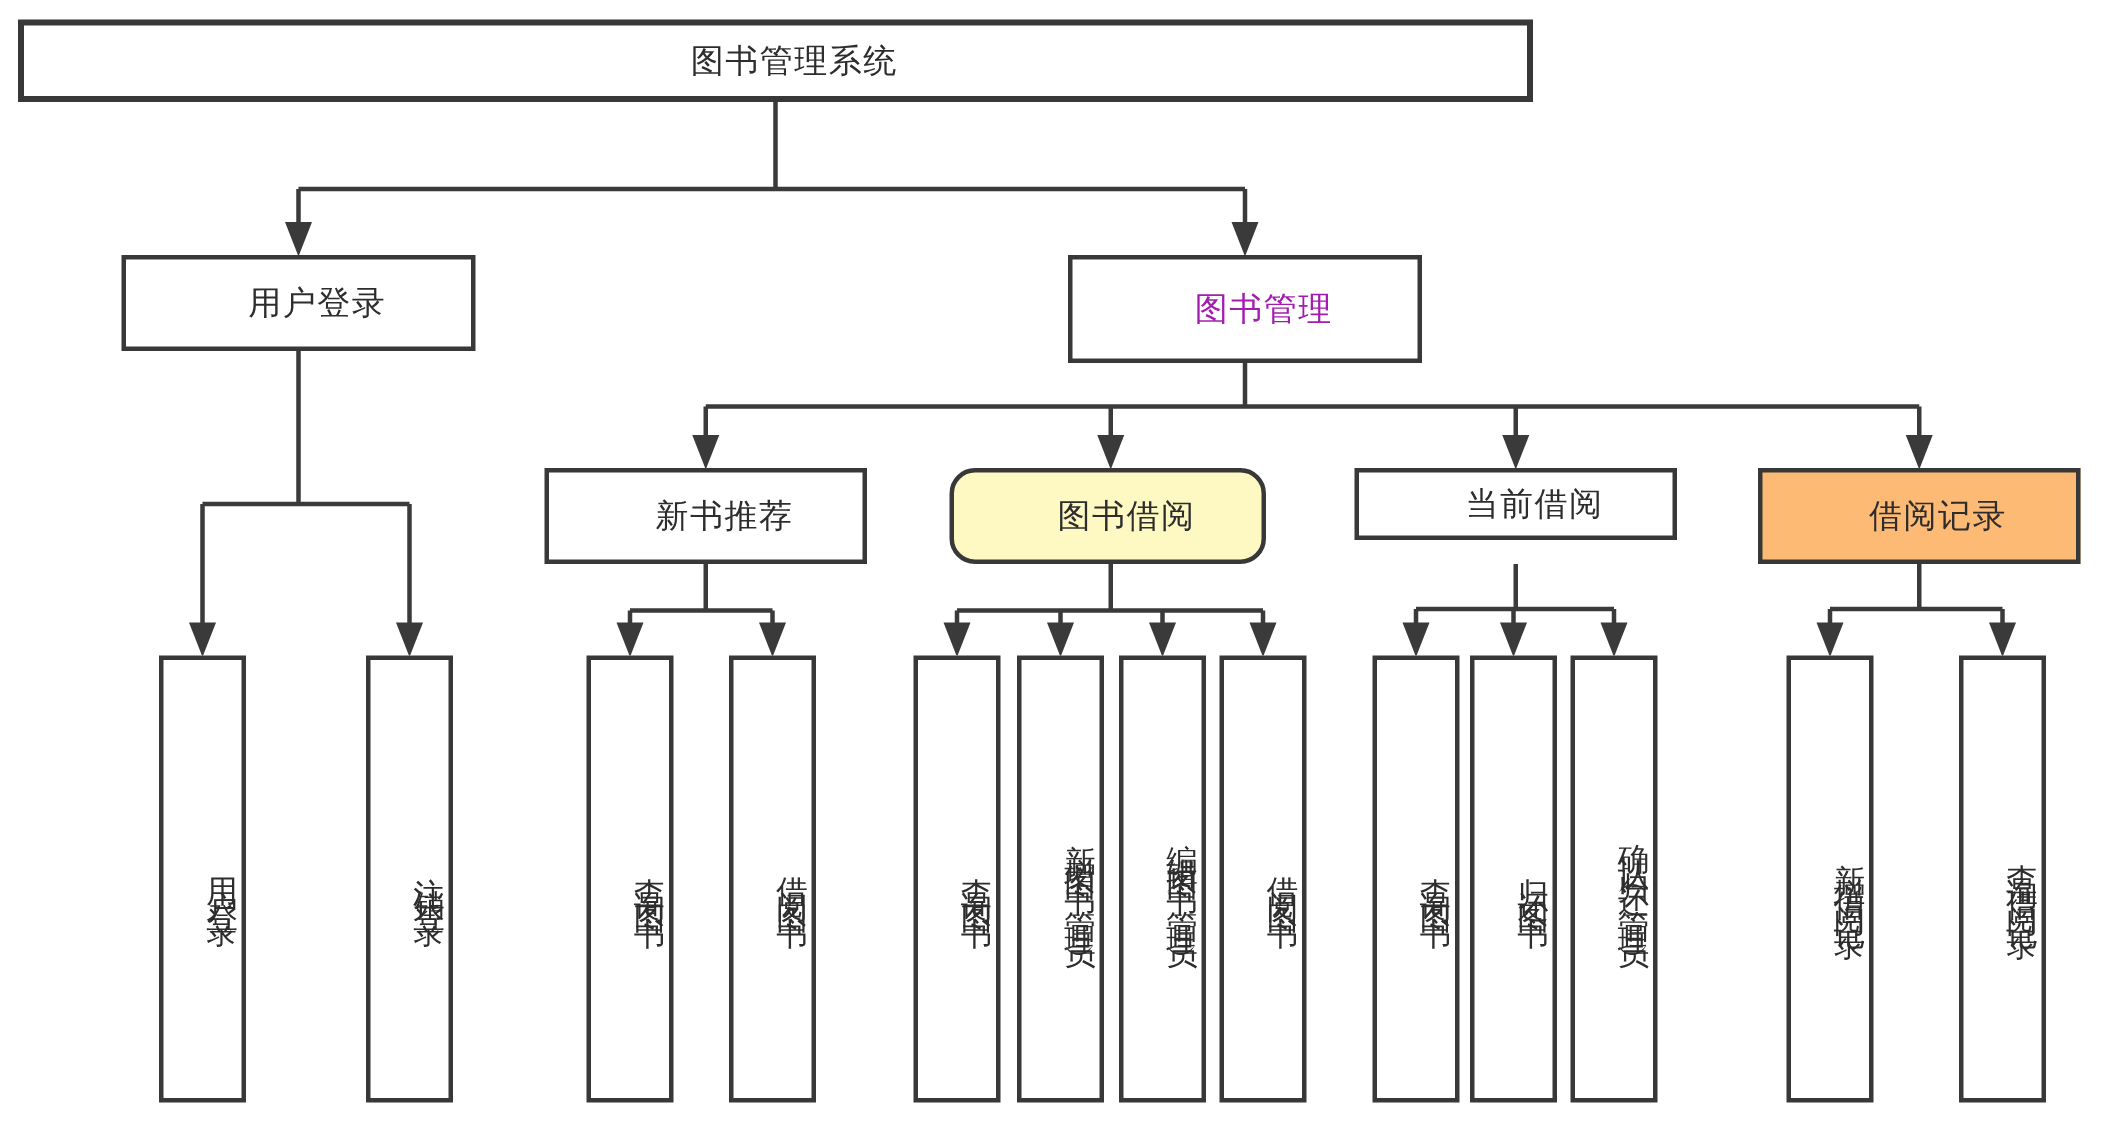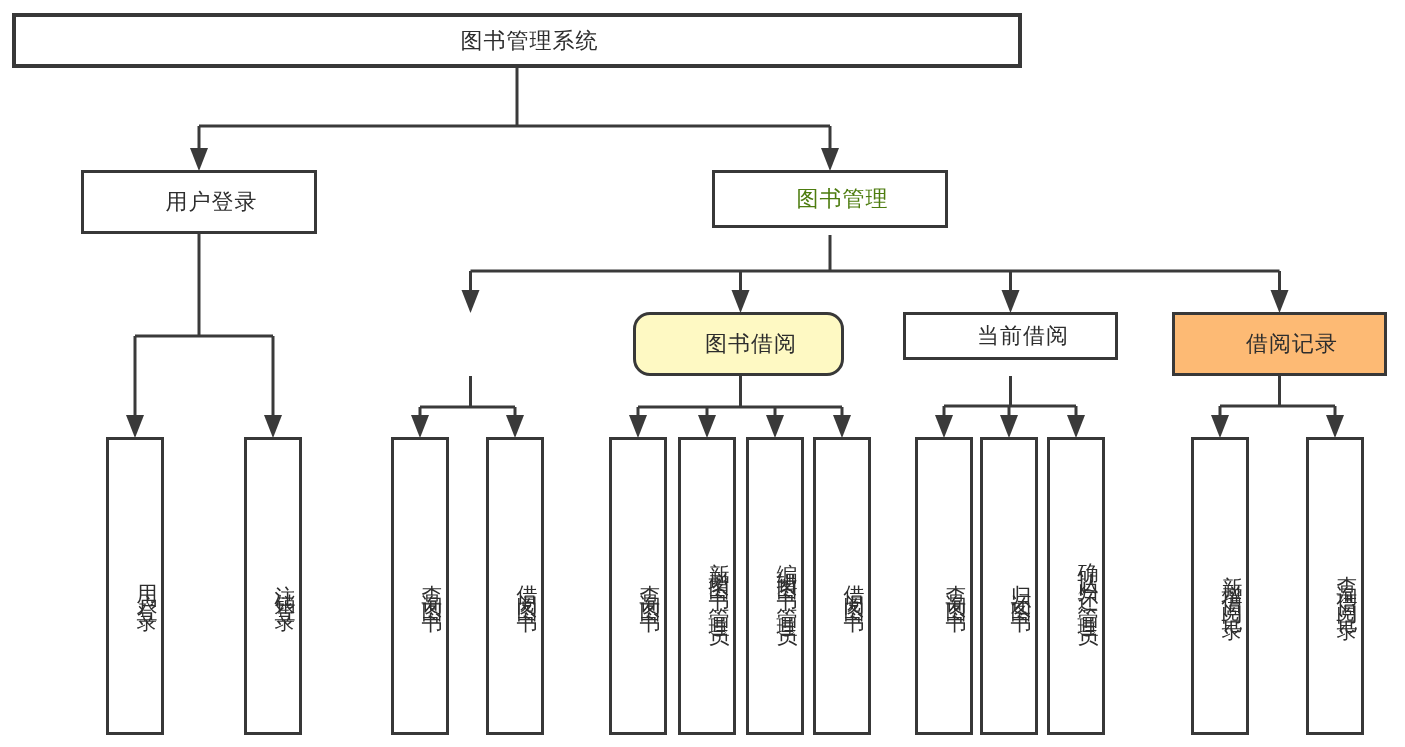--- a/index.html
+++ b/index.html
@@ -106,22 +106,25 @@
       <polygon points="1211,415 1229,415 1220,438" fill="#3a3a3a"></polygon>
       <line x1="1335" y1="406" x2="1335" y2="419" stroke="#3a3a3a" stroke-width="3"></line>
       <polygon points="1326,415 1344,415 1335,438" fill="#3a3a3a"></polygon>
     </svg>
 <div class="node root" style="left: 12px; top: 13px; width: 1010px; height: 55px; border-color: rgb(56, 56, 56); background: rgb(255, 255, 255); color: rgb(45, 45, 45);">
       <span class="node-label">图书管理系统</span>
     </div>
     <div class="node" style="left: 81px; top: 170px; width: 236px; height: 64px; border-color: rgb(56, 56, 56); background: rgb(255, 255, 255); color: rgb(45, 45, 45);">
       <span class="node-label">用户登录</span>
     </div>
-    <div class="node" style="left: 712px; top: 170px; width: 236px; height: 58px; border-color: rgb(56, 56, 56); background: rgb(255, 255, 255); color: #4d7c0f;">
+    <div class="node" style="left: 712px; top: 170px; width: 236px; height: 72px; border-color: rgb(56, 56, 56); background: rgb(255, 255, 255); color: #a21caf;">
       <span class="node-label">图书管理</span>
+    </div>
+    <div class="node" style="left: 363px; top: 312px; width: 215px; height: 64px; border-color: rgb(56, 56, 56); background: rgb(255, 255, 255); color: rgb(45, 45, 45);">
+      <span class="node-label">新书推荐</span>
     </div>
     <div class="node" style="left: 633px; top: 312px; width: 211px; height: 64px; border-color: rgb(56, 56, 56); background: #fef9c3; color: rgb(45, 45, 45); border-radius: 17px;">
       <span class="node-label">图书借阅</span>
     </div>
     <div class="node" style="left: 903px; top: 312px; width: 215px; height: 48px; border-color: rgb(56, 56, 56); background: rgb(255, 255, 255); color: rgb(45, 45, 45);">
       <span class="node-label">当前借阅</span>
     </div>
     <div class="node" style="left: 1172px; top: 312px; width: 215px; height: 64px; border-color: rgb(56, 56, 56); background: #fdba74; color: rgb(45, 45, 45);">
       <span class="node-label">借阅记录</span>
     </div>

